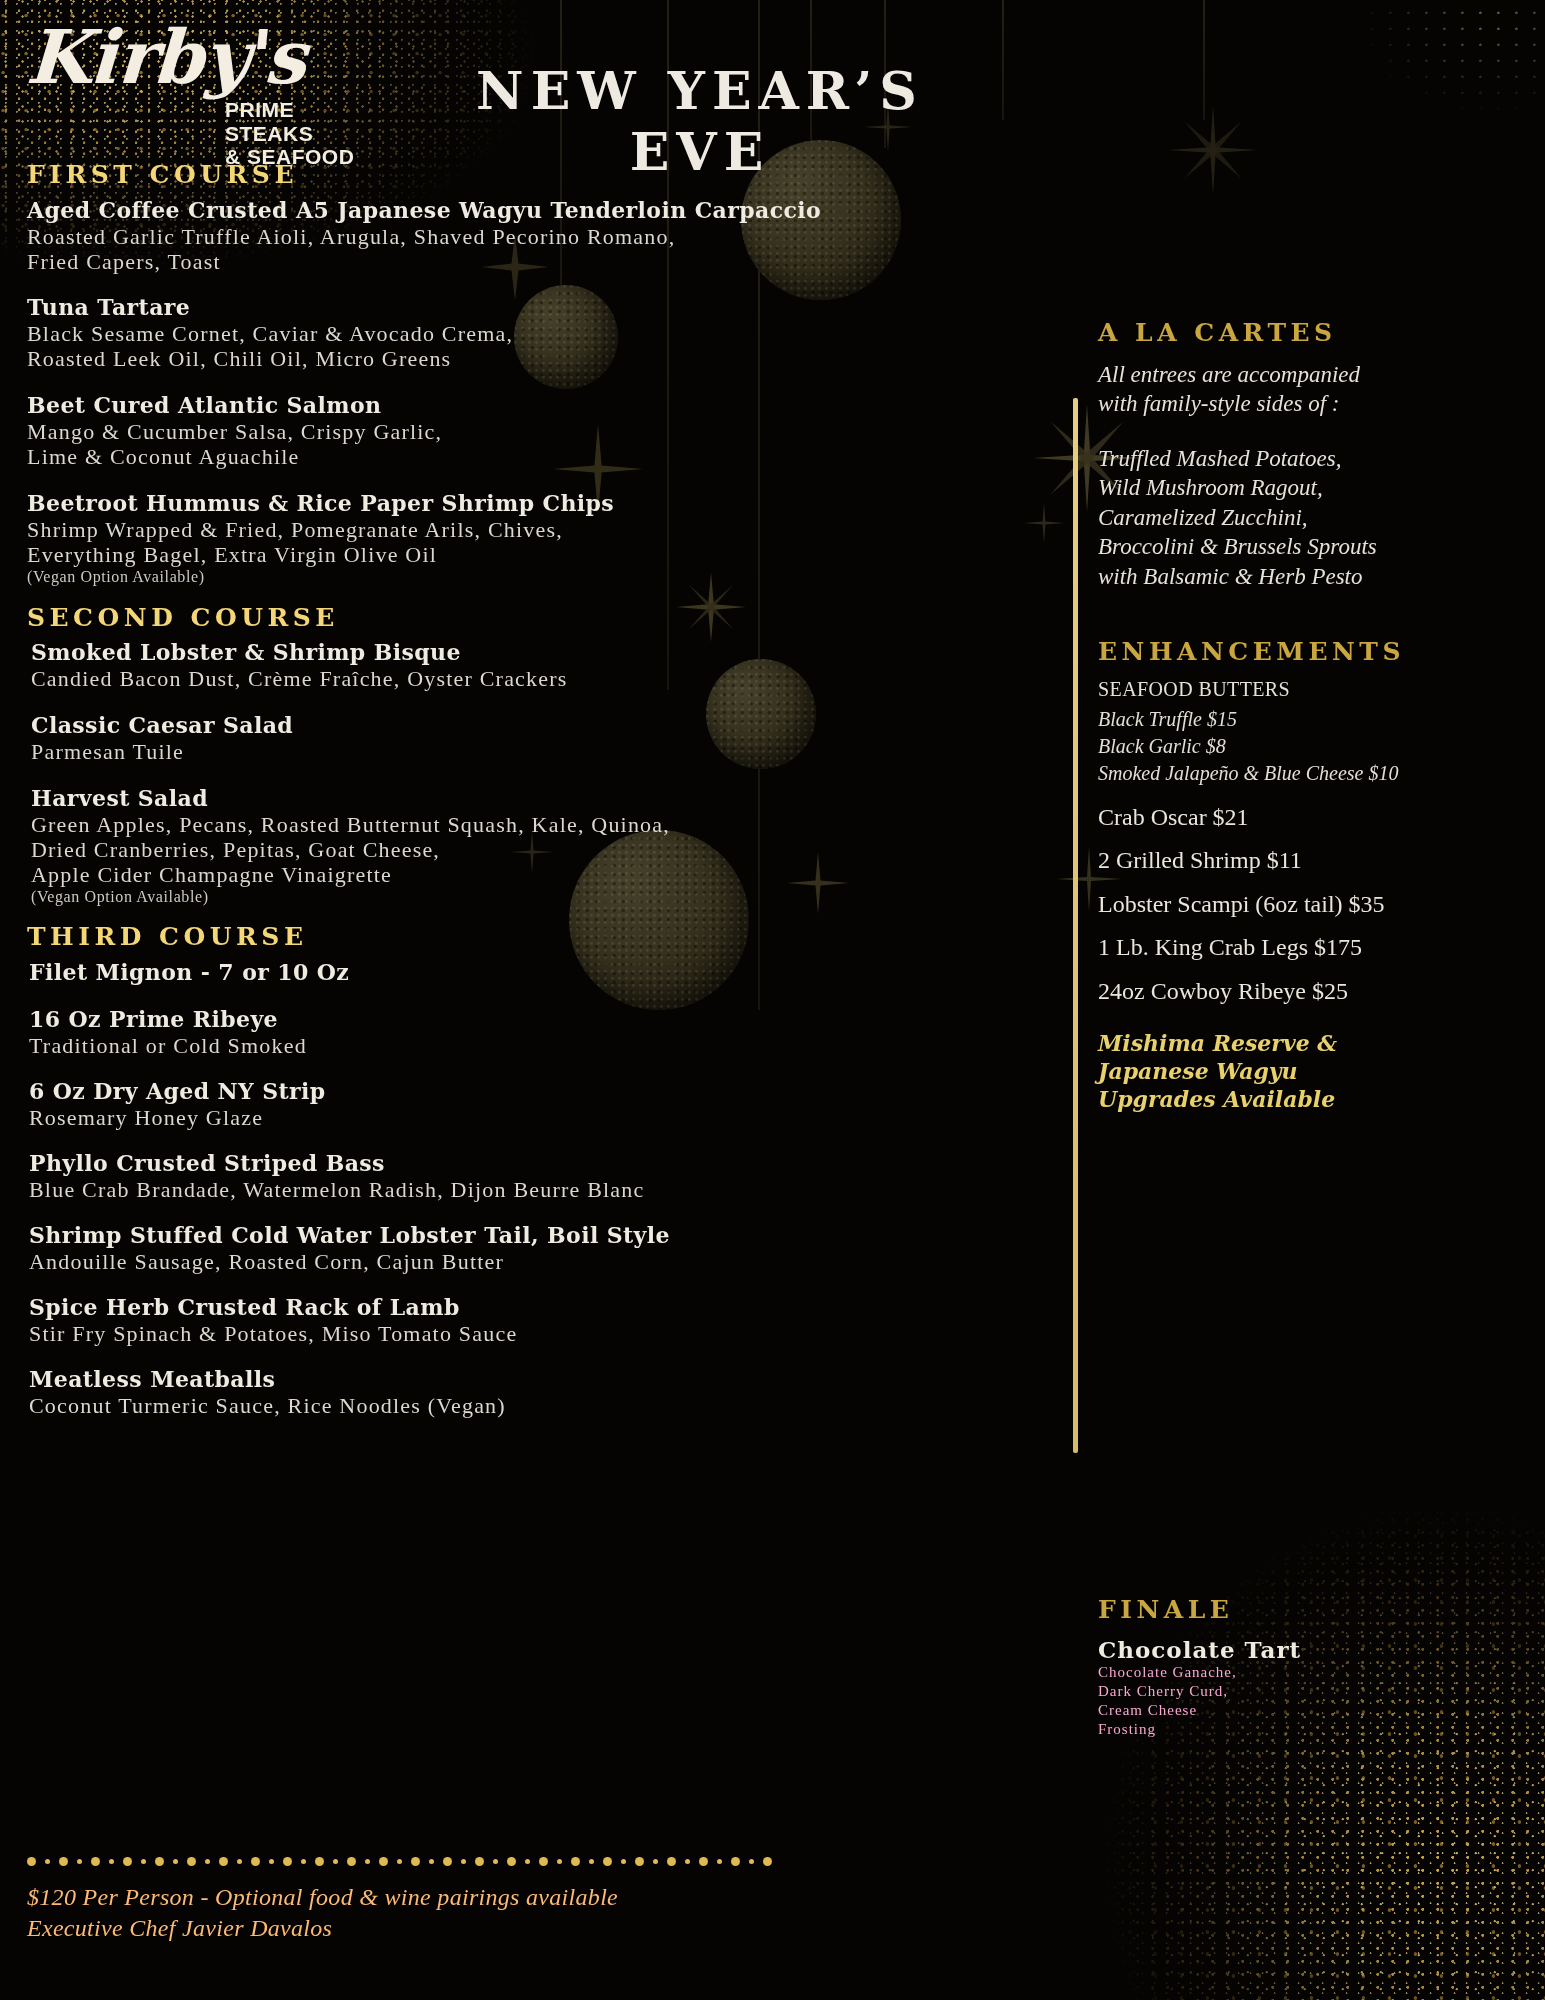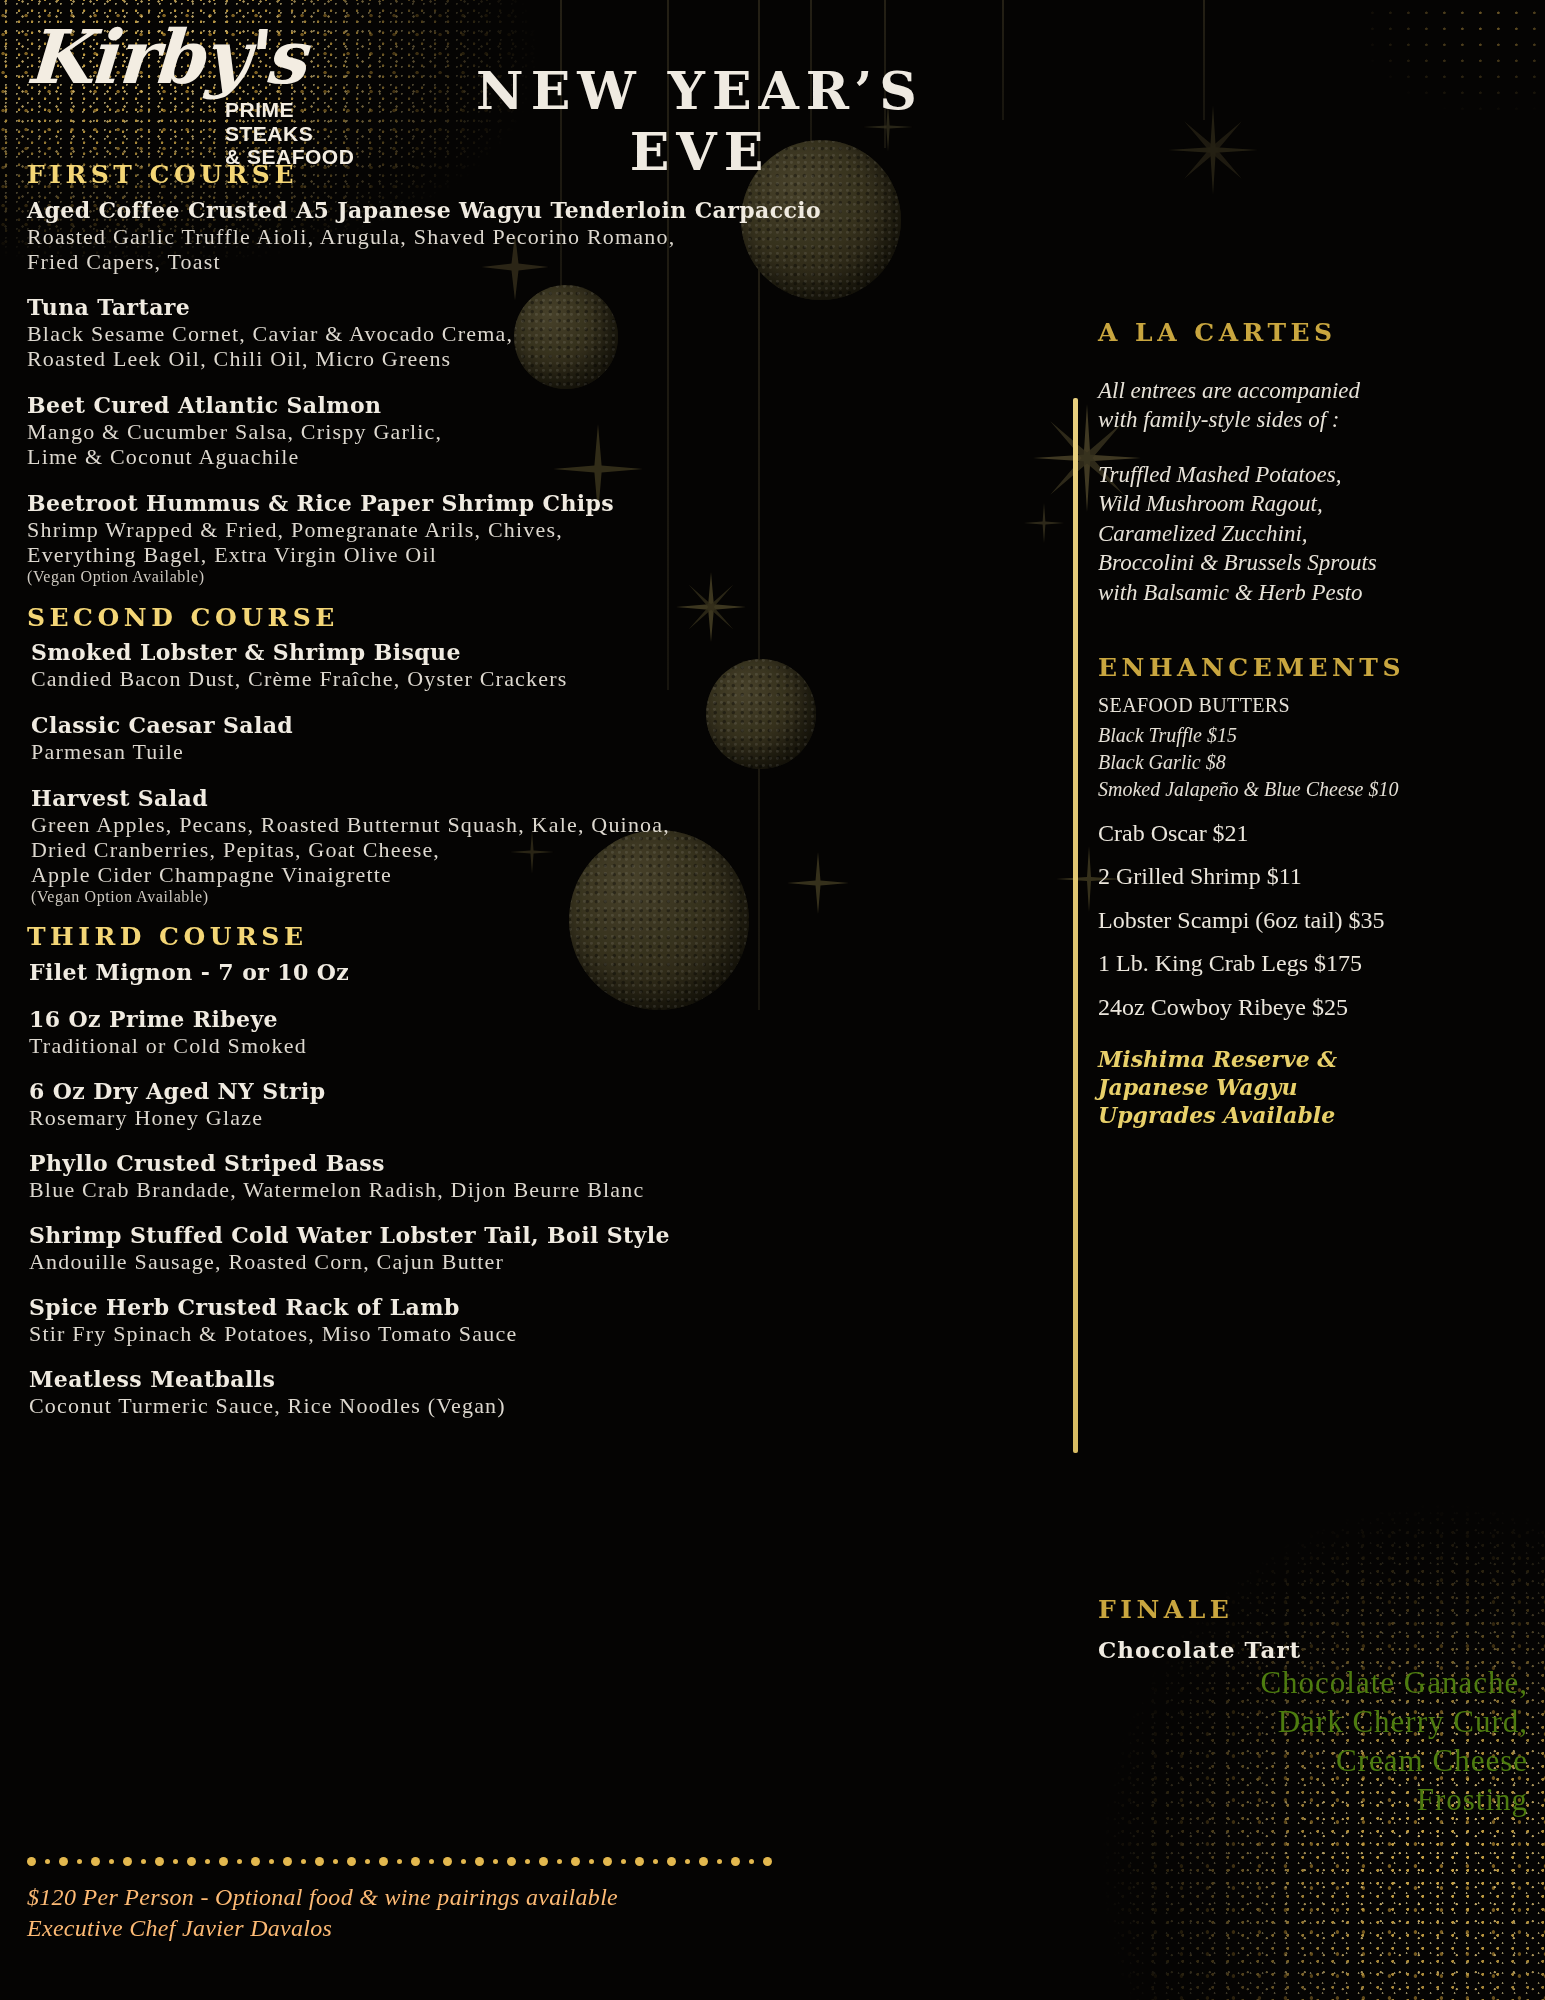--- a/index.html
+++ b/index.html
@@ -168,23 +168,22 @@
     font-size:22px; line-height:1.27;
     color:#e8d06a; margin-top:26px;
   }
   .finale-name {
     font-family:"DejaVu Serif", serif;
     font-weight:700; font-size:23px; letter-spacing:1px;
     color:#f0ebe1; margin-top:4px;
   }
   .finale-desc {
     font-family:"Liberation Serif", serif;
-    font-size:31px; letter-spacing:1px; line-height:1.26;
-    color:#4d7c0f;
-    text-align:right;
+    font-size:15px; letter-spacing:1px; line-height:1.26;
+    color:#f9a8d4;
   }
 
   
   .footer { position:absolute; left:27px; bottom:55px; width:900px; }
   .dotline { display:flex; align-items:center; gap:0; height:14px; margin-bottom:13px; }
   .dot-lg { width:9px; height:9px; border-radius:50%; background:#e3b84e; margin-right:9px; }
   .dot-sm { width:5px; height:5px; border-radius:50%; background:#e3b84e; margin-right:9px; }
   .footer-line {
     font-family:"Liberation Serif", serif;
     font-style:italic; font-size:24px; line-height:1.32;
@@ -334,21 +333,21 @@
         <div class="dish-desc" style="white-space:pre-line">Coconut Turmeric Sauce, Rice Noodles (Vegan)</div>
       </div>
     </div>
 
   </div>
 
   <div class="divider-v"></div>
 
   <div class="right-col">
     <div>
-      <div class="sec-head dim" style="margin-bottom:29px">A LA CARTES</div>
+      <div class="sec-head dim" style="margin-bottom:13px">A LA CARTES</div>
       <div class="ala-intro" style="white-space:pre-line">All entrees are accompanied
 with family-style sides of :</div>
       <div class="ala-sides" style="white-space:pre-line">Truffled Mashed Potatoes,
 Wild Mushroom Ragout,
 Caramelized Zucchini,
 Broccolini &amp; Brussels Sprouts
 with Balsamic &amp; Herb Pesto</div>
     </div>
 
     <div style="margin-top:46px">

